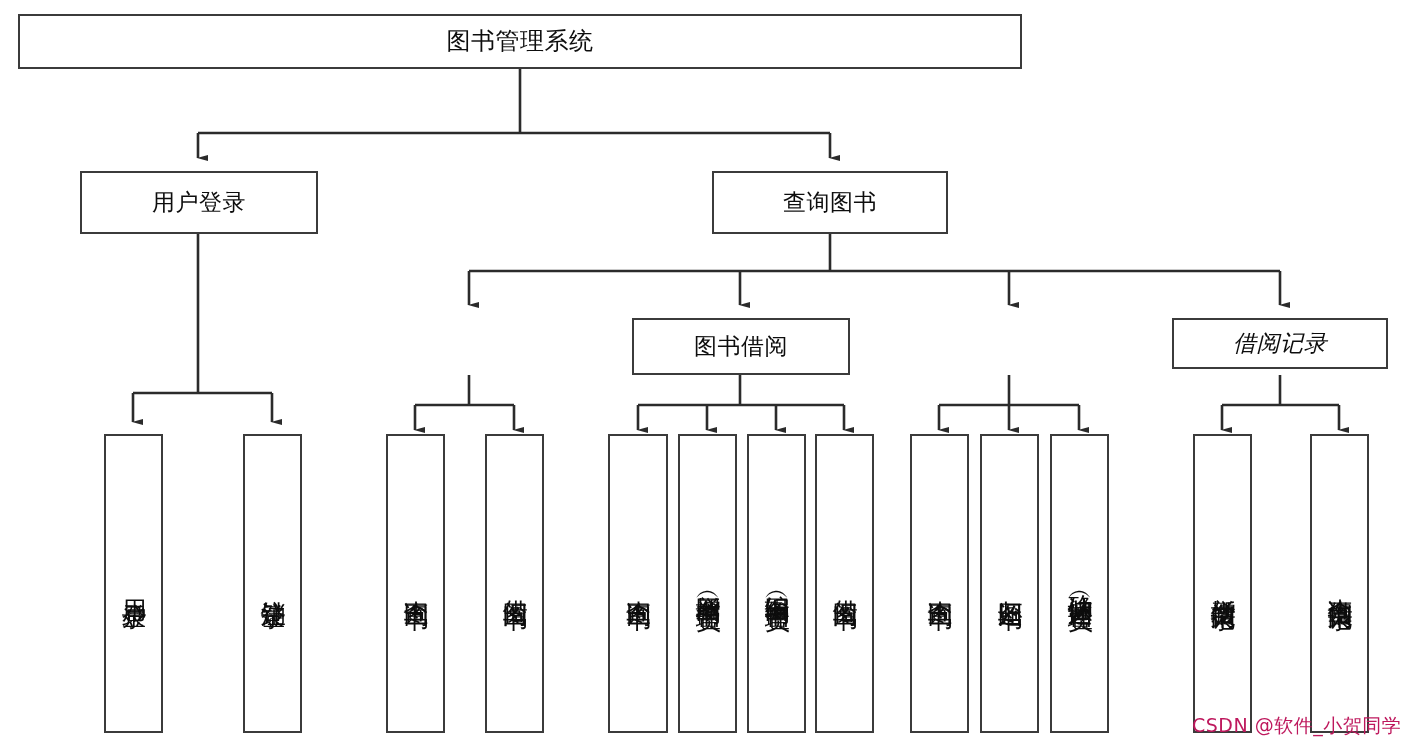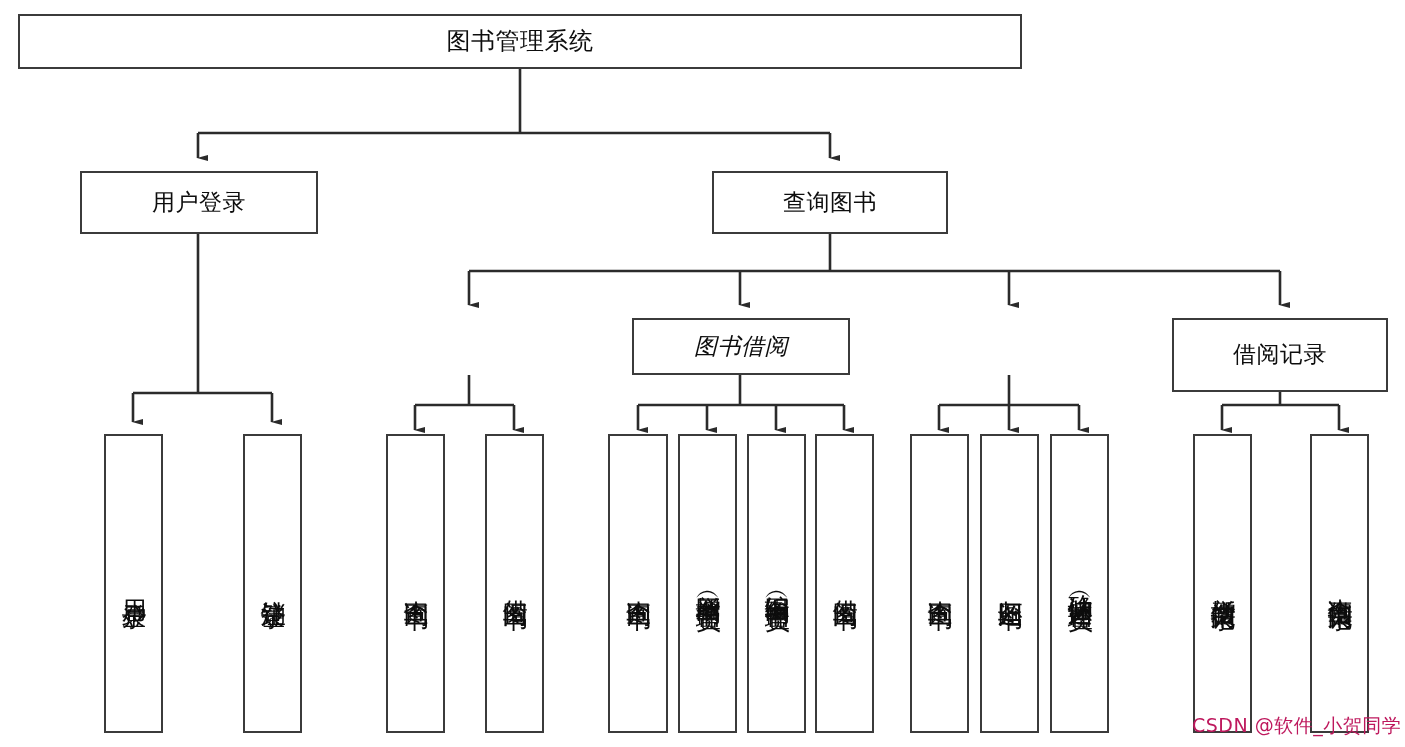--- a/index.html
+++ b/index.html
@@ -130,24 +130,24 @@
     <span class="node-label">图书管理系统</span>
   </div>
 
   <div class="node horizontal" style="left:80px; top:171px; width:238px; height:63px;">
     <span class="node-label">用户登录</span>
   </div>
   <div class="node horizontal" style="left:712px; top:171px; width:236px; height:63px;">
     <span class="node-label">查询图书</span>
   </div>
 
-  <div class="node horizontal" style="left:632px; top:318px; width:218px; height:57px;font-style:italic;">
+  <div class="node horizontal" style="left:632px; top:318px; width:218px; height:57px;">
     <span class="node-label">图书借阅</span>
   </div>
-  <div class="node horizontal" style="left:1172px; top:318px; width:216px; height:74px;">
+  <div class="node horizontal" style="left:1172px; top:318px; width:216px; height:51px;font-style:italic;">
     <span class="node-label">借阅记录</span>
   </div>
 
   <div class="node vertical" style="left:104px; top:434px; width:59px; height:299px;">
     <span class="node-label">用户登录</span>
   </div>
   <div class="node vertical" style="left:243px; top:434px; width:59px; height:299px;">
     <span class="node-label">注销登录</span>
   </div>
 

